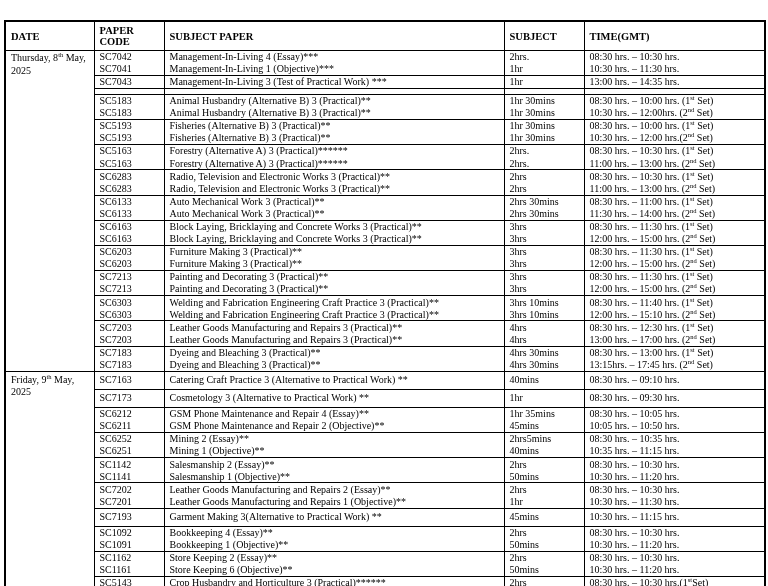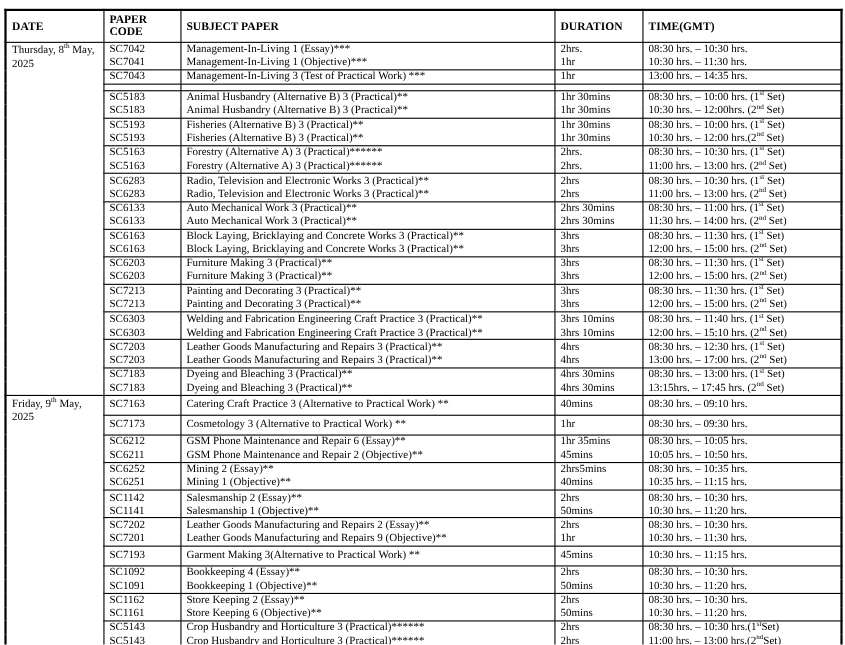--- a/index.html
+++ b/index.html
@@ -9,21 +9,21 @@
   }
   body {
     font-family: "Liberation Serif", serif;
     color: #000;
     width: 768px;
   }
   .sheet {
     box-sizing: border-box;
     width: 768px;
     height: 586px;
-    padding: 8px 4px 0 4px;
+    padding: 20px 4px 0 4px;
     background: #fff;
   }
   table.timetable {
     border-collapse: collapse;
     table-layout: fixed;
     width: 760px;
     border: 2px solid #000;
   }
   col.c-date     { width: 89px; }
   col.c-code     { width: 70px; }
@@ -80,29 +80,29 @@
       <col class="c-code">
       <col class="c-subject">
       <col class="c-duration">
       <col class="c-time">
     </colgroup>
     <thead>
       <tr>
         <th>DATE</th>
         <th>PAPER CODE</th>
         <th>SUBJECT PAPER</th>
-        <th>DURATION</th>
+        <th>SUBJECT</th>
         <th>TIME(GMT)</th>
       </tr>
     </thead>
     <tbody>
         <tr>
           <td class="date-cell" rowspan="26">Thursday, 8<sup>th</sup> May, 2025</td>
           <td>SC7042</td>
-          <td>Management-In-Living 1 (Essay)***</td>
+          <td>Management-In-Living 4 (Essay)***</td>
           <td>2hrs.</td>
           <td>08:30 hrs. – 10:30 hrs.</td>
         </tr>
         <tr class="group-end">
           <td>SC7041</td>
           <td>Management-In-Living 1 (Objective)***</td>
           <td>1hr</td>
           <td>10:30 hrs. – 11:30 hrs.</td>
         </tr>
         <tr class="group-end">
@@ -257,21 +257,21 @@
           <td>08:30 hrs. – 09:10 hrs.</td>
         </tr>
         <tr class="tall-row group-end">
           <td>SC7173</td>
           <td>Cosmetology 3 (Alternative to Practical Work) **</td>
           <td>1hr</td>
           <td>08:30 hrs. – 09:30 hrs.</td>
         </tr>
         <tr>
           <td>SC6212</td>
-          <td>GSM Phone Maintenance and Repair 6 (Essay)**</td>
+          <td>GSM Phone Maintenance and Repair 4 (Essay)**</td>
           <td>1hr 35mins</td>
           <td>08:30 hrs. – 10:05 hrs.</td>
         </tr>
         <tr class="group-end">
           <td>SC6211</td>
           <td>GSM Phone Maintenance and Repair 2 (Objective)**</td>
           <td>45mins</td>
           <td>10:05 hrs. – 10:50 hrs.</td>
         </tr>
         <tr>
@@ -299,21 +299,21 @@
           <td>10:30 hrs. – 11:20 hrs.</td>
         </tr>
         <tr>
           <td>SC7202</td>
           <td>Leather Goods Manufacturing and Repairs 2 (Essay)**</td>
           <td>2hrs</td>
           <td>08:30 hrs. – 10:30 hrs.</td>
         </tr>
         <tr class="group-end">
           <td>SC7201</td>
-          <td>Leather Goods Manufacturing and Repairs 9 (Objective)**</td>
+          <td>Leather Goods Manufacturing and Repairs 1 (Objective)**</td>
           <td>1hr</td>
           <td>10:30 hrs. – 11:30 hrs.</td>
         </tr>
         <tr class="tall-row group-end">
           <td>SC7193</td>
           <td>Garment Making 3(Alternative to Practical Work) **</td>
           <td>45mins</td>
           <td>10:30 hrs. – 11:15 hrs.</td>
         </tr>
         <tr>

